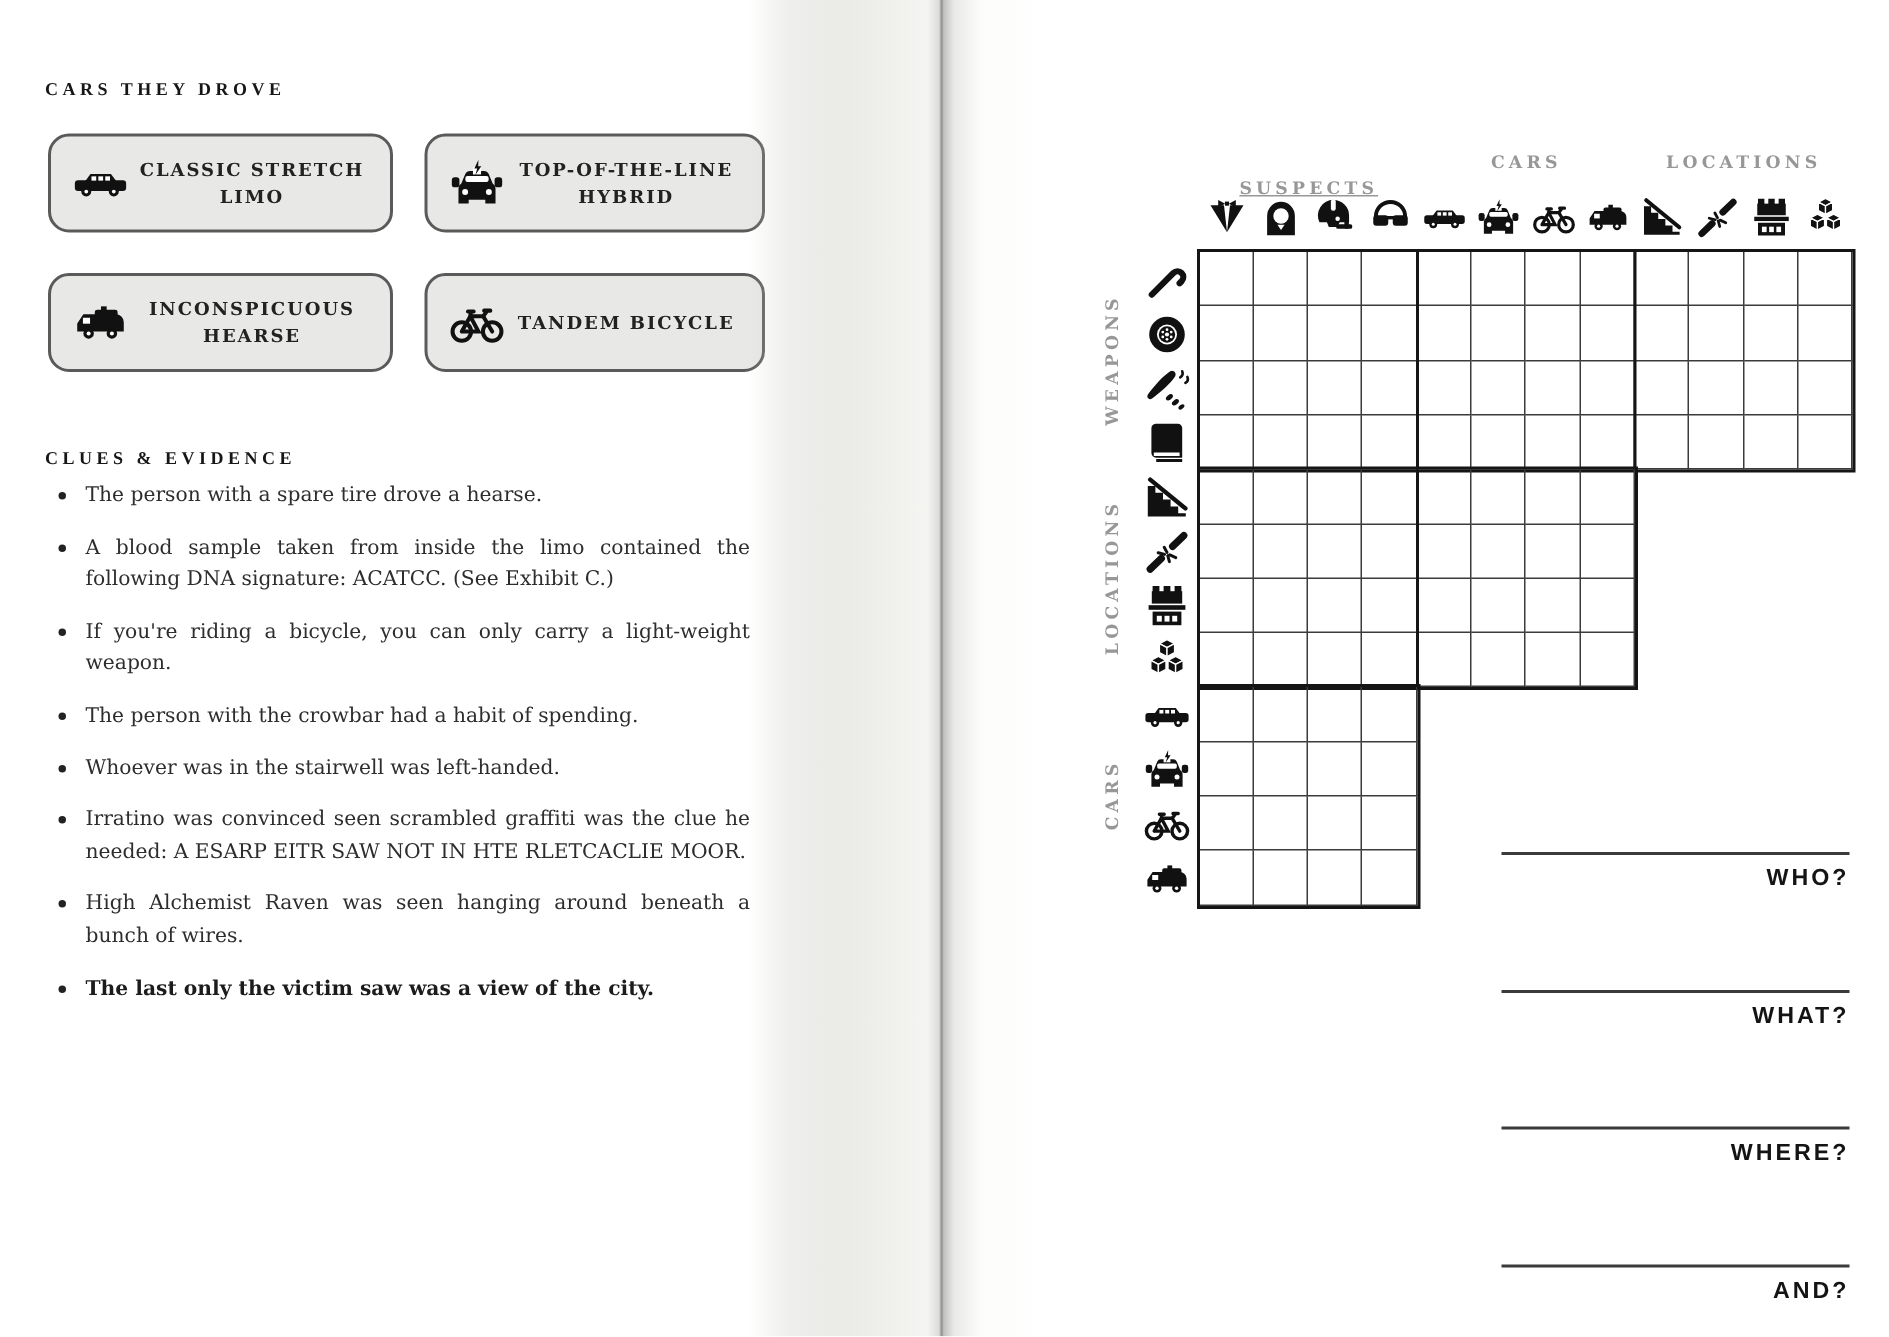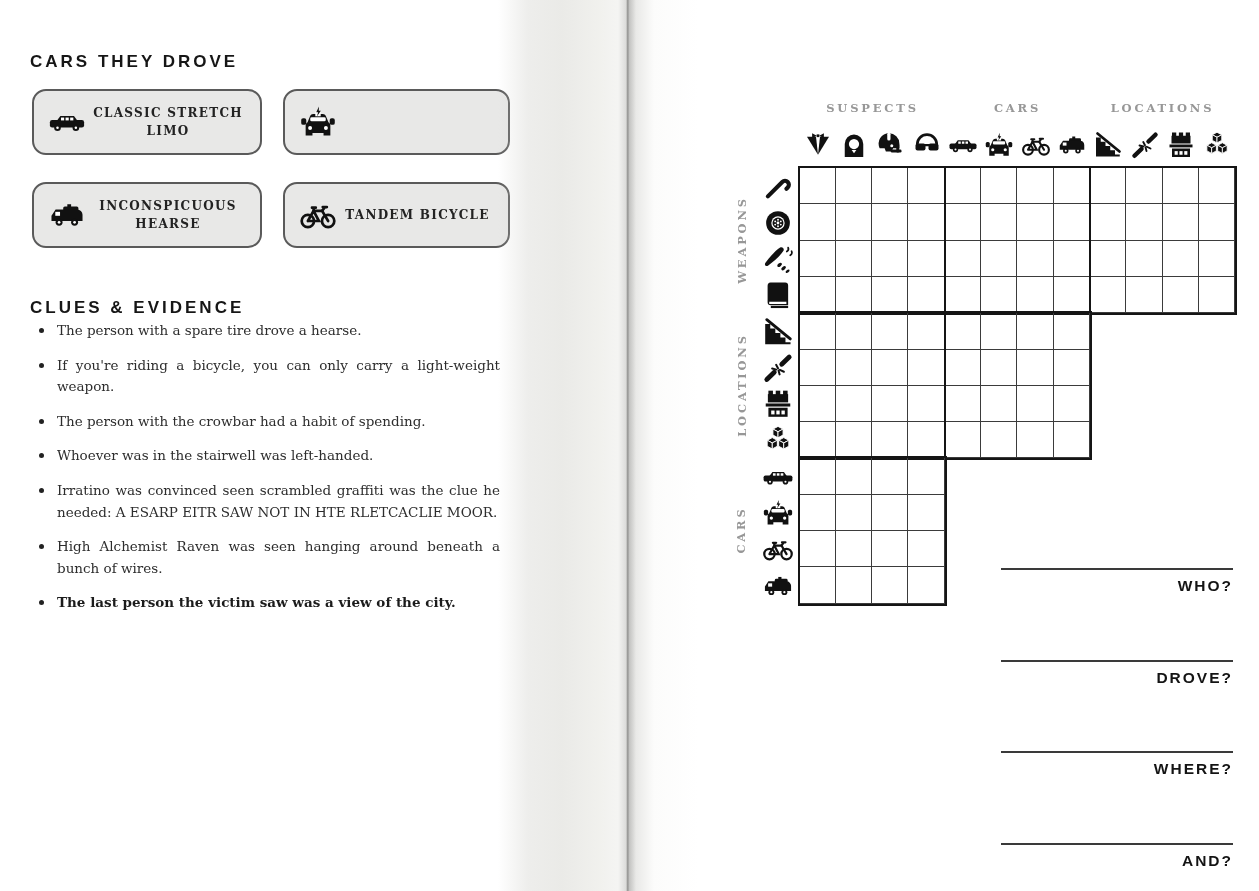--- a/index.html
+++ b/index.html
@@ -1,20 +1,20 @@
 <!DOCTYPE html>
 <html><head>
 <meta charset="utf-8">
 <style>
   html,body{margin:0;padding:0;background:#fff;}
   .stage{position:relative;width:1259px;height:891px;background:#ffffff;overflow:hidden;
          font-family:"DejaVu Serif","Liberation Serif",serif;}
   
-  .sec-title{position:absolute;font-family:Liberation Sans, sans-serif;
-             font-weight:700;font-size:17px;letter-spacing:3px;color:#161616;white-space:nowrap;}
+  .sec-title{position:absolute;font-family:Liberation Serif, serif;
+             font-weight:700;font-size:12px;letter-spacing:3px;color:#161616;white-space:nowrap;}
   .cards{position:absolute;left:32px;top:89px;display:grid;
          grid-template-columns:230px 227px;column-gap:21px;row-gap:27px;}
   .card{height:66px;background:#e8e8e7;border:2px solid #5a5a5a;border-radius:14px;
         display:flex;align-items:center;padding:0 10px 0 14px;box-sizing:border-box;}
   .card .card-icon{width:38px;height:38px;flex:0 0 auto;}
   .card .card-label{flex:1;text-align:center;font-weight:700;font-size:12px;
         letter-spacing:1.3px;color:#222;line-height:1.5;}
   .clues{position:absolute;left:30px;top:320px;width:470px;list-style:none;margin:0;padding:0;}
   .clues li{position:relative;padding-left:27px;margin-bottom:13px;font-size:13.5px;
         line-height:1.6;color:#2d2d2d;text-align:justify;}
@@ -88,20 +88,21 @@
                 <rect x="19.4" y="9.6" width="3.2" height="4.2" rx="1.2"></rect>
                 <path d="M4.2,20.6 v-6.4 a2.4,2.4 0 0 1 1.2,-2 l1.7,-4.1 a2,2 0 0 1 1.8,-1.2 h6.2 a2,2 0 0 1 1.8,1.2 l1.7,4.1 a2.4,2.4 0 0 1 1.2,2 v6.4 h-4.3 v-1.6 h-7 v1.6 z"></path>
               </g>
               <rect x="10.3" y="5.4" width="3.4" height="3" fill="#fff"></rect>
               <polygon points="12.6,2.2 10.9,5.9 12.1,5.9 11.3,8.6 13.8,4.9 12.5,4.9" fill="#111"></polygon>
               <rect x="7.1" y="9" width="9.8" height="2.6" rx="0.9" fill="#fff"></rect>
               <circle cx="7" cy="15.8" r="1.25" fill="#fff"></circle>
               <circle cx="17" cy="15.8" r="1.25" fill="#fff"></circle>
             </svg>
           </span>
+          <span class="card-label">TOP-OF-THE-LINE HYBRID</span>
         </div>
         <div class="card">
           <span class="icon card-icon" style="position: static;">
             <svg viewBox="0 0 24 24">
               <g fill="#111">
                 <rect x="12.2" y="5.2" width="2.4" height="2.2"></rect>
                 <rect x="9.6" y="6.6" width="9.6" height="3.4" rx="1"></rect>
                 <path d="M2.2,15.8 v-3.4 l2.6,-3.9 h13.6 a3.4,3.4 0 0 1 3.4,3.4 v3.9 z"></path>
               </g>
               <rect x="4.6" y="10" width="3" height="2.5" fill="#fff"></rect>
@@ -122,34 +123,35 @@
               <path d="M14.6,9.4 L16.2,7.2 M15,7 h2.6"></path>
               <path d="M8.2,7.4 h2.4 M9.4,7.4 L9.2,9.4"></path>
             </svg>
           </span>
           <span class="card-label">TANDEM BICYCLE</span>
         </div>
       </div>
     <div class="sec-title" style="left:30px;top:298px;">CLUES &amp; EVIDENCE</div>
     <ul class="clues" id="clues-root">
         <li>The person with a spare tire drove a hearse.</li>
+        <li>A blood sample taken from inside the limo contained the following DNA signature: ACATCC. (See Exhibit C.)</li>
         <li>If you're riding a bicycle, you can only carry a light-weight weapon.</li>
         <li>The person with the crowbar had a habit of spending.</li>
         <li>Whoever was in the stairwell was left-handed.</li>
         <li>Irratino was convinced seen scrambled graffiti was the clue he needed: A ESARP EITR SAW NOT IN HTE RLETCACLIE MOOR.</li>
         <li>High Alchemist Raven was seen hanging around beneath a bunch of wires.</li>
-        <li class="bold">The last person the victim saw was a view of the city.</li>
+        <li class="bold">The last only the victim saw was a view of the city.</li>
       </ul>
   </div>
 
   <div class="spine"></div>
 
   <div>
     <div id="grid-root">
-        <div class="col-group-label" style="left: 782.5px; top: 101px; width: 180px;">SUSPECTS</div>
+        <div class="col-group-label" style="left: 782.5px; top: 118px; width: 180px; text-decoration: underline;">SUSPECTS</div>
         <div class="col-group-label" style="left: 927.5px; top: 101px; width: 180px;">CARS</div>
         <div class="col-group-label" style="left: 1072.5px; top: 101px; width: 180px;">LOCATIONS</div>
         <span class="icon" style="left: 803px; top: 130px; width: 30px; height: 30px;">
           <svg viewBox="0 0 24 24">
             <g fill="#111">
               <polygon points="7.3,2.6 11,4.6 7.3,6.6"></polygon>
               <polygon points="16.7,2.6 13,4.6 16.7,6.6"></polygon>
               <rect x="10.9" y="3.5" width="2.2" height="2.2"></rect>
               <polygon points="3.2,5.4 10.4,5.4 12,19.8"></polygon>
               <polygon points="20.8,5.4 13.6,5.4 12,19.8"></polygon>
@@ -535,21 +537,21 @@
         <div class="cell" style="left: 800px; top: 567px; width: 36px; height: 37px;"></div>
         <div class="cell" style="left: 836px; top: 567px; width: 36px; height: 37px;"></div>
         <div class="cell" style="left: 872px; top: 567px; width: 36px; height: 37px;"></div>
         <div class="cell" style="left: 908px; top: 567px; width: 37px; height: 37px;"></div>
         <div class="block-outline" style="left: 798px; top: 456px; width: 149px; height: 150px;"></div>
       </div>
     <div id="answers-root">
         <div class="answer-line" style="left: 1001px; top: 568px;"></div>
         <div class="answer-label" style="left: 1001px; top: 577px;">WHO?</div>
         <div class="answer-line" style="left: 1001px; top: 660px;"></div>
-        <div class="answer-label" style="left: 1001px; top: 669px;">DROVE?</div>
+        <div class="answer-label" style="left: 1001px; top: 669px;">WHAT?</div>
         <div class="answer-line" style="left: 1001px; top: 751px;"></div>
         <div class="answer-label" style="left: 1001px; top: 760px;">WHERE?</div>
         <div class="answer-line" style="left: 1001px; top: 843px;"></div>
         <div class="answer-label" style="left: 1001px; top: 852px; text-align: right;">AND?</div>
       </div>
   </div>
 
 </div>
 
 </body></html>

